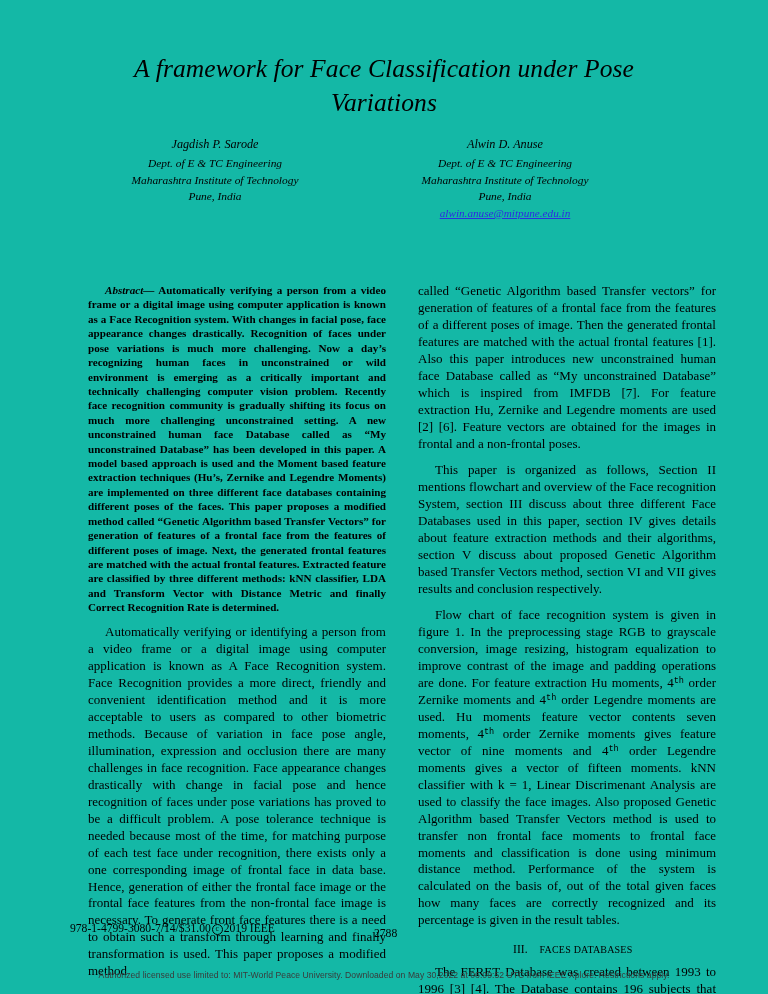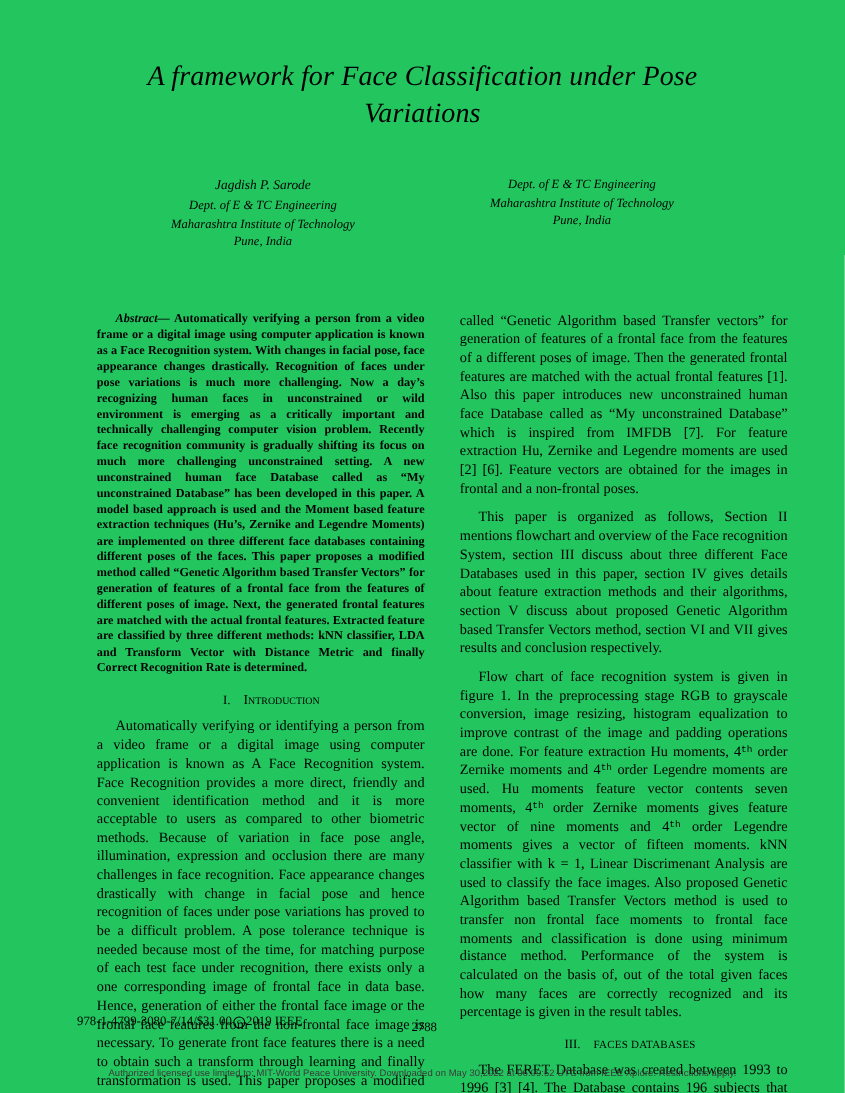--- a/index.html
+++ b/index.html
@@ -14,21 +14,21 @@
     font-family: "Liberation Serif", "DejaVu Serif", serif;
     color: #000000;
     overflow: hidden;
   }
 
   .page {
     position: absolute;
     left: 0; top: 0;
     width: 768px;
     height: 994px;
-    background: #22c55e;
+    background: #14b8a6;
   }
 
   
   .title-block {
     position: absolute;
     left: 84px;
     top: 52px;
     width: 600px;
     text-align: center;
   }
@@ -38,24 +38,24 @@
     line-height: 1.33;
     letter-spacing: 0.1px;
     font-weight: normal;
     margin: 0;
   }
 
   
   .authors {
     position: absolute;
     left: 70px;
-    top: 160px;
+    top: 136px;
     width: 628px;
     display: flex;
-    justify-content: center;
+    justify-content: flex-start;
   }
   .author-col {
     width: 290px;
     text-align: center;
     font-style: italic;
     font-size: 11.4px;
     line-height: 1.465;
   }
   .author-name {
     font-size: 12.2px;
@@ -202,34 +202,35 @@
   </div>
 
   <div class="authors">
     <div class="author-col">
       <div class="author-name">Jagdish P. Sarode</div>
       <span class="author-line">Dept. of E &amp; TC Engineering</span>
       <span class="author-line">Maharashtra Institute of Technology</span>
       <span class="author-line">Pune, India</span>
     </div>
     <div class="author-col">
+      <div class="author-name">Alwin D. Anuse</div>
       <span class="author-line">Dept. of E &amp; TC Engineering</span>
       <span class="author-line">Maharashtra Institute of Technology</span>
       <span class="author-line">Pune, India</span>
+      <span class="author-line author-email">alwin.anuse@mitpune.edu.in</span>
     </div>
   </div>
 
   <div class="columns">
 
     <div class="col">
 
       <p class="abstract-p"><span class="abstract-lead">Abstract—</span> <span>Automatically verifying a person from a video frame or a digital image using computer application is known as a Face Recognition system. With changes in facial pose, face appearance changes drastically. Recognition of faces under pose variations is much more challenging. Now a day’s recognizing human faces in unconstrained or wild environment is emerging as a critically important and technically challenging computer vision problem. Recently face recognition community is gradually shifting its focus on much more challenging unconstrained setting. A new unconstrained human face Database called as “My unconstrained Database” has been developed in this paper. A model based approach is used and the Moment based feature extraction techniques (Hu’s, Zernike and Legendre Moments) are implemented on three different face databases containing different poses of the faces. This paper proposes a modified method called “Genetic Algorithm based Transfer Vectors” for generation of features of a frontal face from the features of different poses of image. Next, the generated frontal features are matched with the actual frontal features. Extracted feature are classified by three different methods: kNN classifier, LDA and Transform Vector with Distance Metric and finally Correct Recognition Rate is determined.</span></p>
 
 
-      <div class="sec-head"><span class="sec-num">I.</span><span class="sec-gap"></span><span class="smallcaps">Introduction</span></div>
 
       <p>Automatically verifying or identifying a person from a video frame or a digital image using computer application is known as A Face Recognition system. Face Recognition provides a more direct, friendly and convenient identification method and it is more acceptable to users as compared to other biometric methods. Because of variation in face pose angle, illumination, expression and occlusion there are many challenges in face recognition. Face appearance changes drastically with change in facial pose and hence recognition of faces under pose variations has proved to be a difficult problem. A pose tolerance technique is needed because most of the time, for matching purpose of each test face under recognition, there exists only a one corresponding image of frontal face in data base. Hence, generation of either the frontal face image or the frontal face features from the non-frontal face image is necessary. To generate front face features there is a need to obtain such a transform through learning and finally transformation is used. This paper proposes a modified method</p>
 
     </div>
 
     <div class="col">
 
       <p class="noindent">called “Genetic Algorithm based Transfer vectors” for generation of features of a frontal face from the features of a different poses of image. Then the generated frontal features are matched with the actual frontal features [1]. Also this paper introduces new unconstrained human face Database called as “My unconstrained Database” which is inspired from IMFDB [7]. For feature extraction Hu, Zernike and Legendre moments are used [2] [6]. Feature vectors are obtained for the images in frontal and a non-frontal poses.</p>
 
       <p>This paper is organized as follows, Section II mentions flowchart and overview of the Face recognition System, section III discuss about three different Face Databases used in this paper, section IV gives details about feature extraction methods and their algorithms, section V discuss about proposed Genetic Algorithm based Transfer Vectors method, section VI and VII gives results and conclusion respectively.</p>

